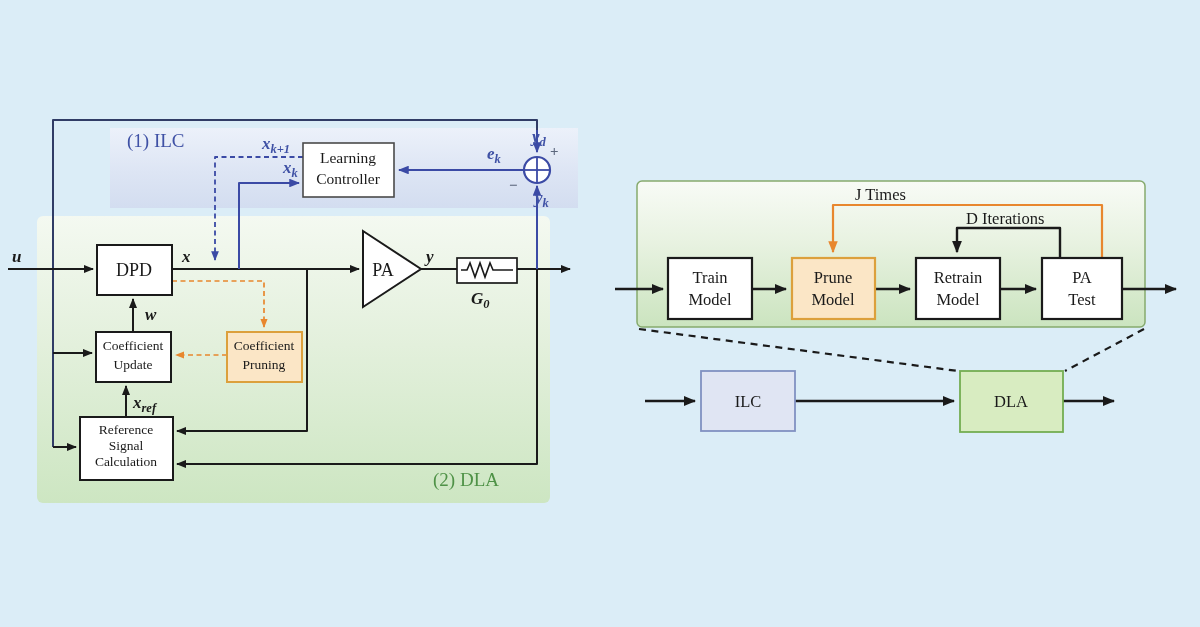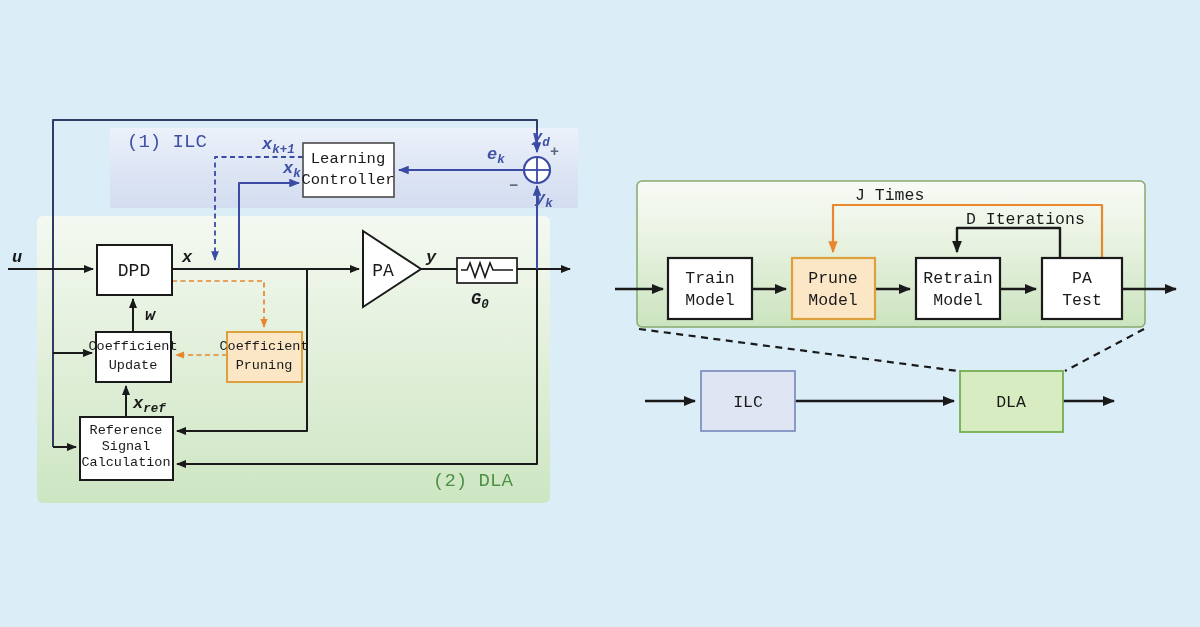--- a/index.html
+++ b/index.html
@@ -1,17 +1,17 @@
 <!DOCTYPE html>
 <html style="--page-bg: #dbedf7; --ink: #1a1a1a; --blue: #3b4aa5; --navy: #303c66; --blue-text: #3f51a5; --orange: #e8872e; --orange-fill: #fbe6c6; --orange-border: #dca03c; --green-text: #4f9247; --ilc-box-fill: #e0e5f3; --ilc-box-border: #8191c1; --dla-box-fill: #d8ecc1; --dla-box-border: #74ad52;"><head>
 <meta charset="utf-8">
 <style>
   html,body{margin:0;padding:0}
   .page{position:relative;width:1200px;height:627px;background:var(--page-bg,#dbedf7);
-        overflow:hidden;font-family:Liberation Mono, monospace}
+        overflow:hidden;font-family:Liberation Serif, serif}
   svg{display:block}
   
   .ln{fill:none;stroke:var(--ink,#1a1a1a);stroke-width:2;stroke-linejoin:round;stroke-linecap:butt}
   .lnR{stroke-width:2.4}
   .lnNavy{stroke:var(--navy,#303c66)}
   .lnBlue{stroke:var(--blue,#3b4aa5)}
   .dashBlue{stroke:var(--blue,#3b4aa5);stroke-width:1.8;stroke-dasharray:5 3.5}
   .dashOr{stroke:var(--orange,#e8872e);stroke-width:1.7;stroke-dasharray:5 3.5}
   .lnOr{stroke:var(--orange,#e8872e);stroke-width:2.2}
   .dashBlk{stroke:var(--ink,#1a1a1a);stroke-width:2.2;stroke-dasharray:7 5.5}

